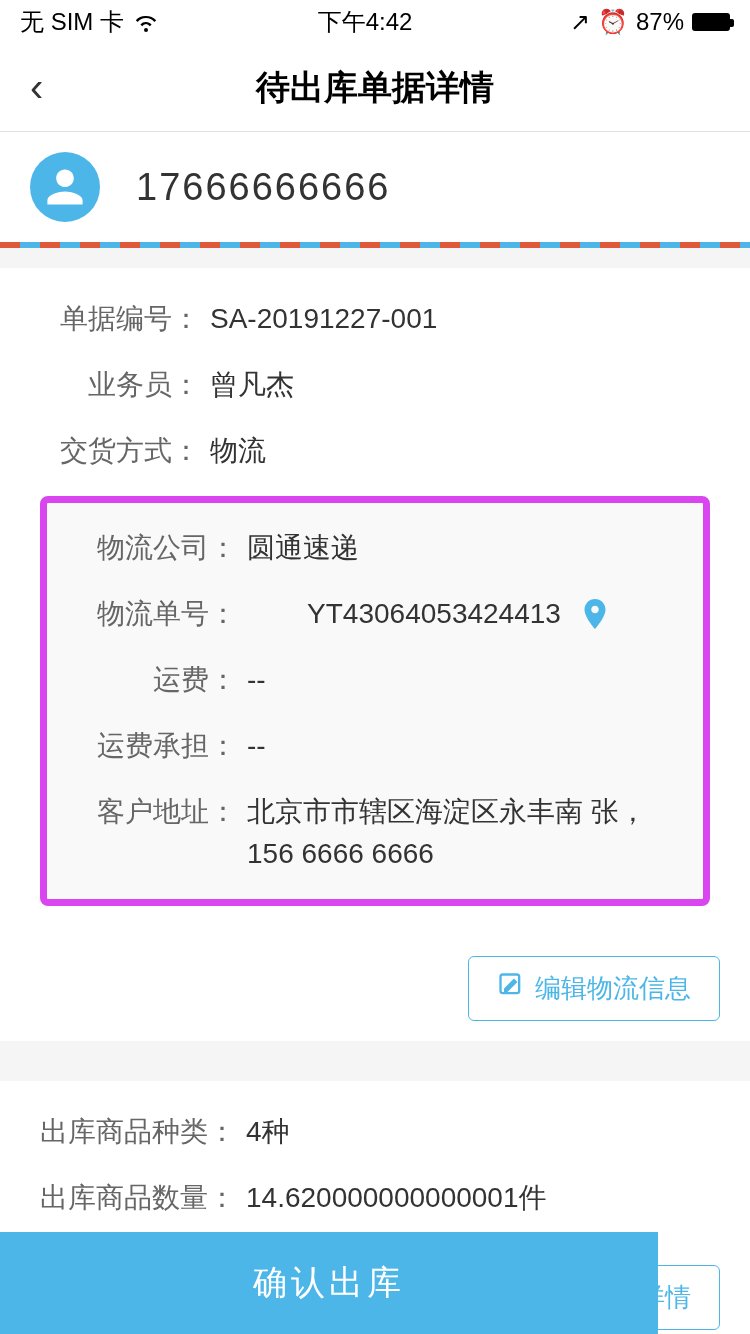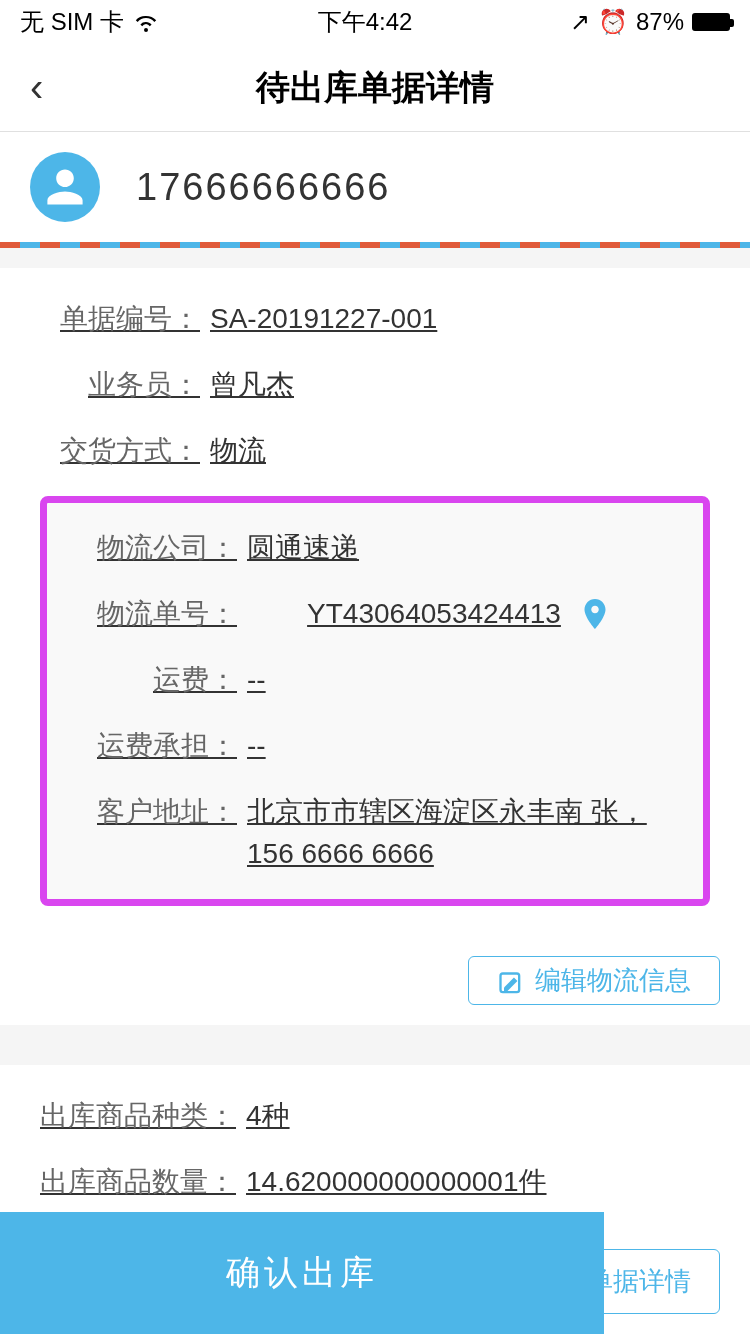--- a/index.html
+++ b/index.html
@@ -104,21 +104,20 @@
     .info-section {
       background: #fff;
       padding: 30px 40px;
       margin-top: 20px;
     }
     .info-row {
       display: flex;
       align-items: flex-start;
       margin-bottom: 24px;
       line-height: 1.5;
-      text-decoration: underline;
     }
     .info-row:last-child {
       margin-bottom: 0;
     }
     .info-label {
       color: #666;
       font-size: 28px;
       min-width: 160px;
       text-align: right;
       flex-shrink: 0;
@@ -158,25 +157,25 @@
     
     .edit-btn-row {
       display: flex;
       justify-content: flex-end;
       padding: 20px 30px;
       background: #fff;
     }
     .edit-btn {
       border: 1.5px solid #4db6e8;
       border-radius: 6px;
-      padding: 6px 28px;
+      padding: 14px 28px;
       color: #4db6e8;
       font-size: 26px;
       display: flex;
-      align-items: flex-end;
+      align-items: flex-start;
       gap: 10px;
       background: #fff;
       cursor: pointer;
     }
     .edit-btn-icon {
       width: 28px;
       height: 28px;
       fill: #4db6e8;
     }
 
@@ -211,23 +210,23 @@
     .spacer {
       background: #f5f5f5;
       height: 20px;
     }
 
     
     .confirm-btn-area {
       position: fixed;
       bottom: 0;
       left: 0;
-      width: 604px;
+      width: 658px;
       background: #4db6e8;
-      padding: 38px;
+      padding: 28px;
       text-align: center;
     }
     .confirm-btn {
       color: #fff;
       font-size: 34px;
       font-weight: 500;
       letter-spacing: 4px;
       cursor: pointer;
     }
   </style>

